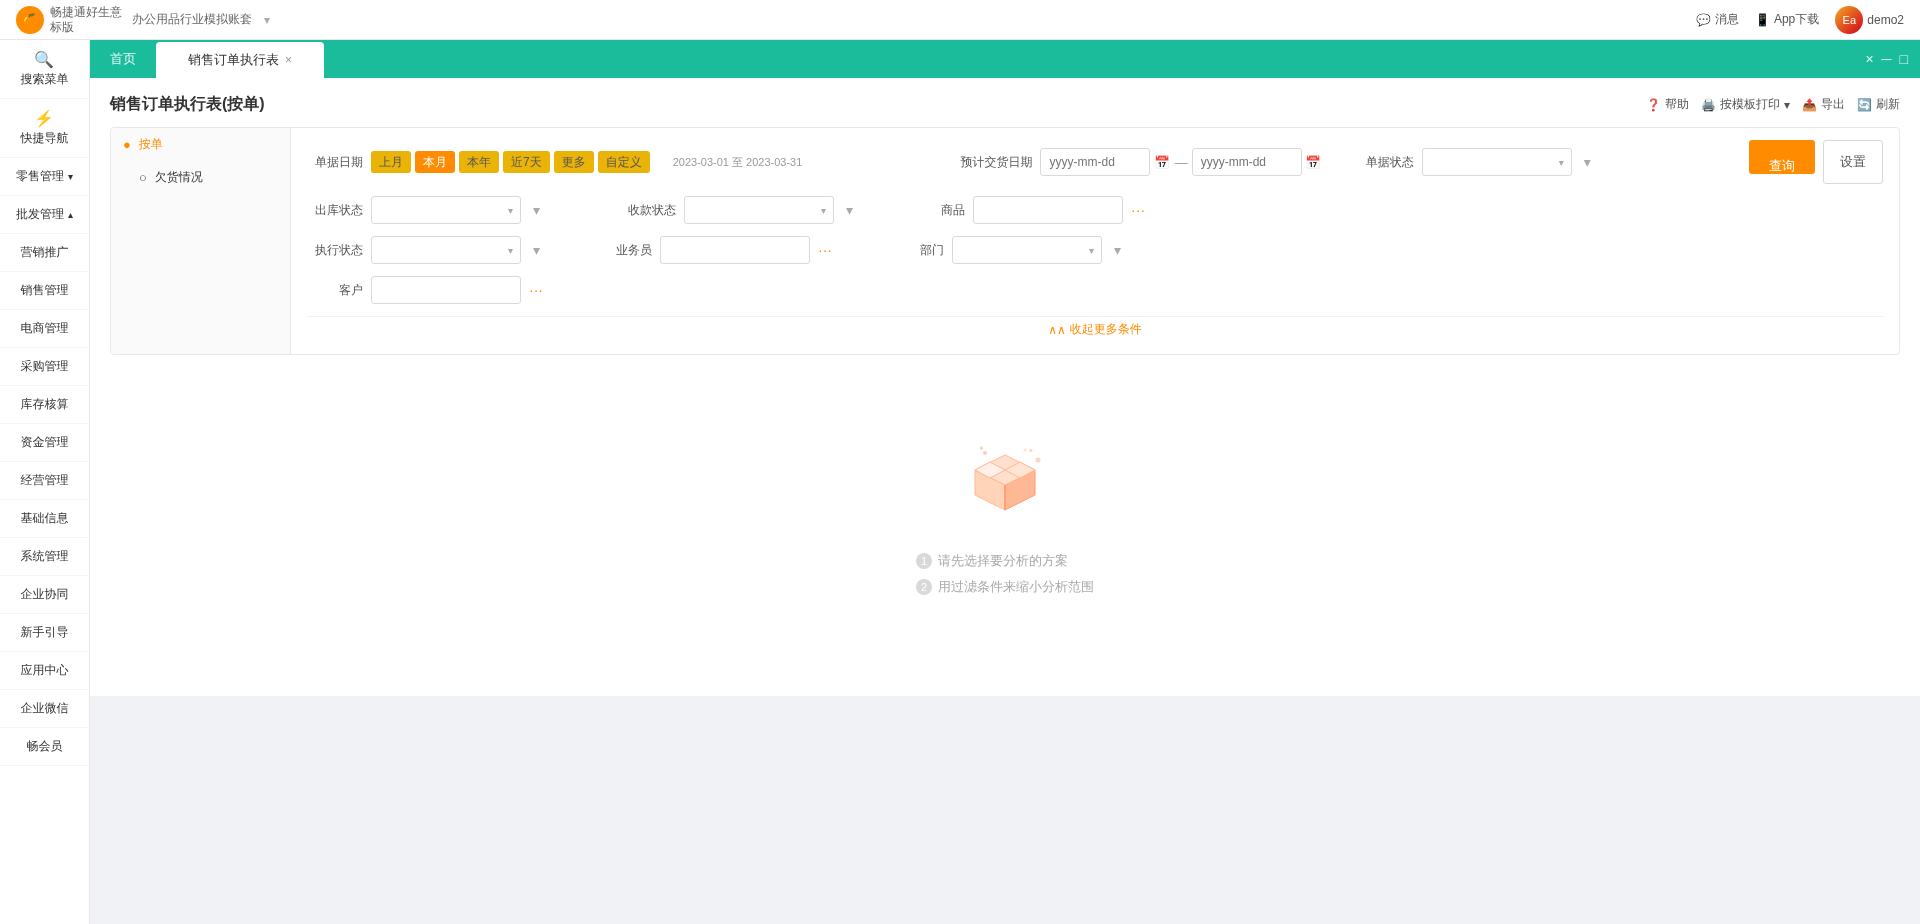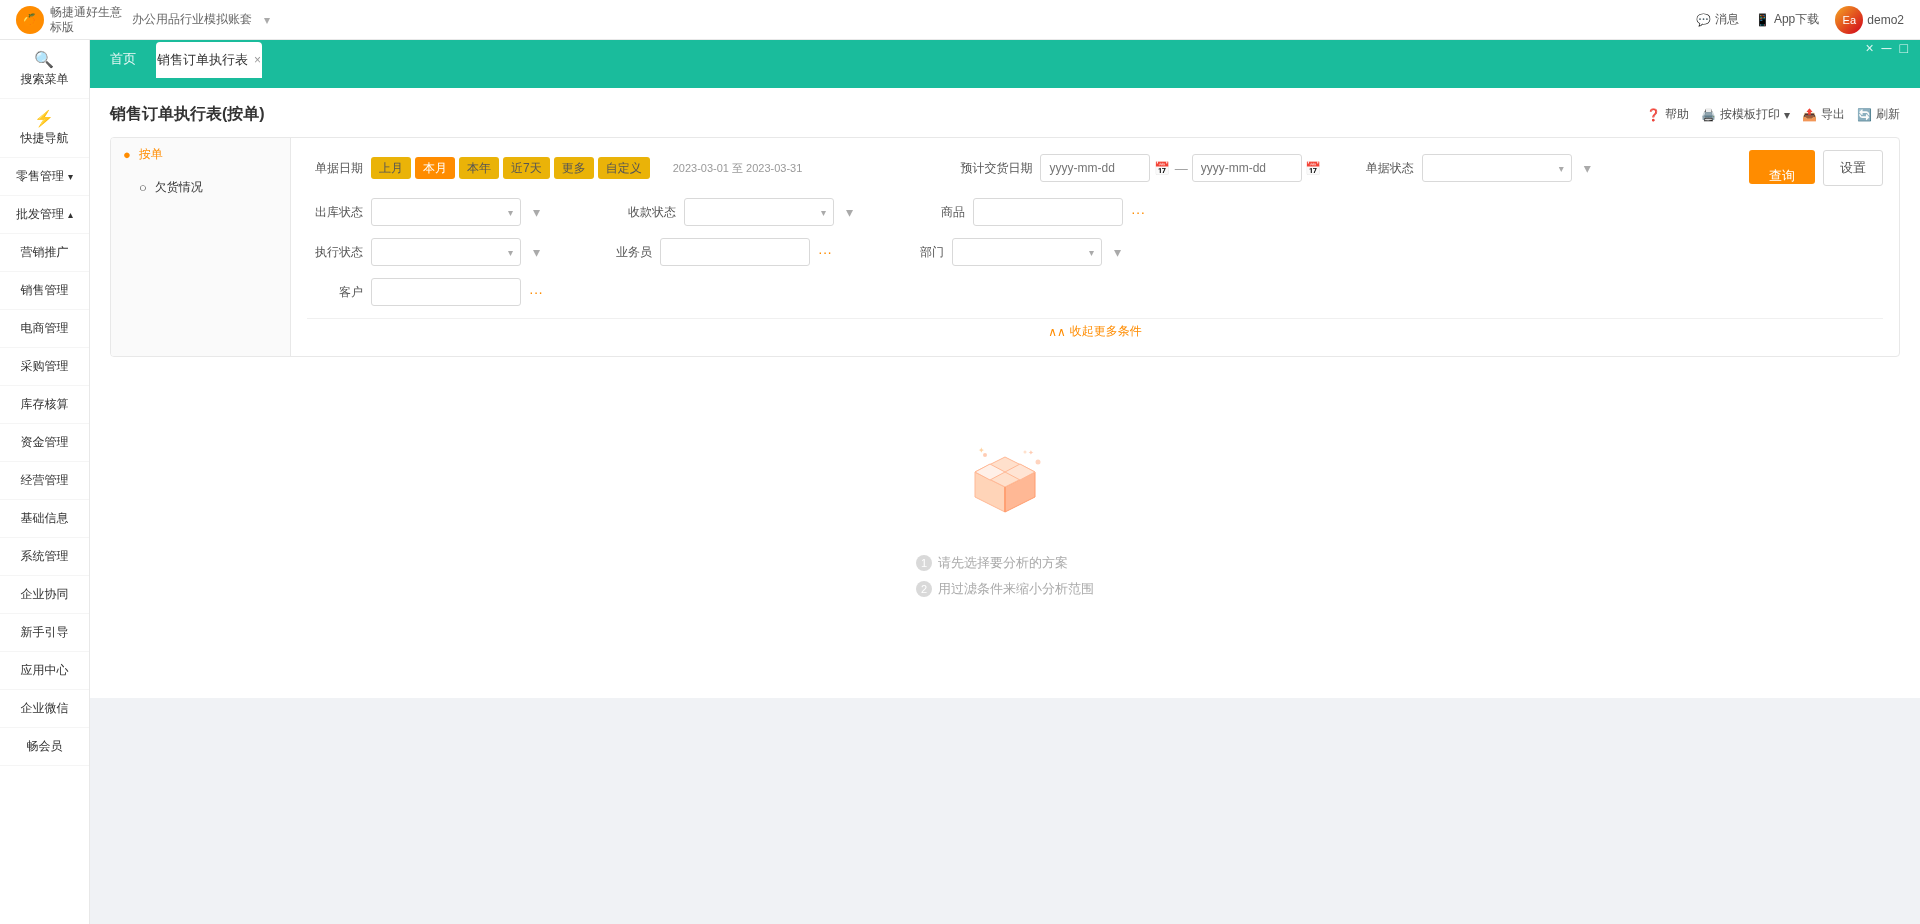--- a/index.html
+++ b/index.html
@@ -88,31 +88,31 @@
     
     .content-area {
       flex: 1;
       display: flex;
       flex-direction: column;
       overflow: hidden;
     }
 
     
     .tab-bar {
-      height: 48px;
+      height: 38px;
       background: #1abc9c;
       display: flex;
-      align-items: flex-start;
+      align-items: center;
       padding: 0 0;
       flex-shrink: 0;
     }
     .tab-item {
       height: 38px;
       display: flex; align-items: center;
-      padding: 0 1px;
+      padding: 0 32px;
       font-size: 13px;
       cursor: pointer;
       color: rgba(255,255,255,0.85);
       position: relative;
     }
     .tab-item.active {
       background: #fff;
       color: #333;
       border-radius: 4px 4px 0 0;
       margin-top: 2px;
@@ -307,21 +307,21 @@
       padding: 4px 0; border-top: 1px solid #f0f0f0; margin-top: 4px;
       cursor: pointer; color: #ff8c00; font-size: 12px; gap: 4px;
     }
     .btn-primary {
       height: 32px; padding: 17px 20px;
       background: #ff8c00; color: #fff;
       border: none; border-radius: 3px;
       font-size: 13px; cursor: pointer;
     }
     .btn-secondary {
-      height: 36px; padding: 0 16px;
+      height: 44px; padding: 0 16px;
       background: #fff; color: #555;
       border: 1px solid #d9d9d9; border-radius: 3px;
       font-size: 13px; cursor: pointer;
     }
 
     
     .empty-state {
       display: flex; flex-direction: column; align-items: center; justify-content: center;
       padding: 80px 0;
       color: #aaa;

